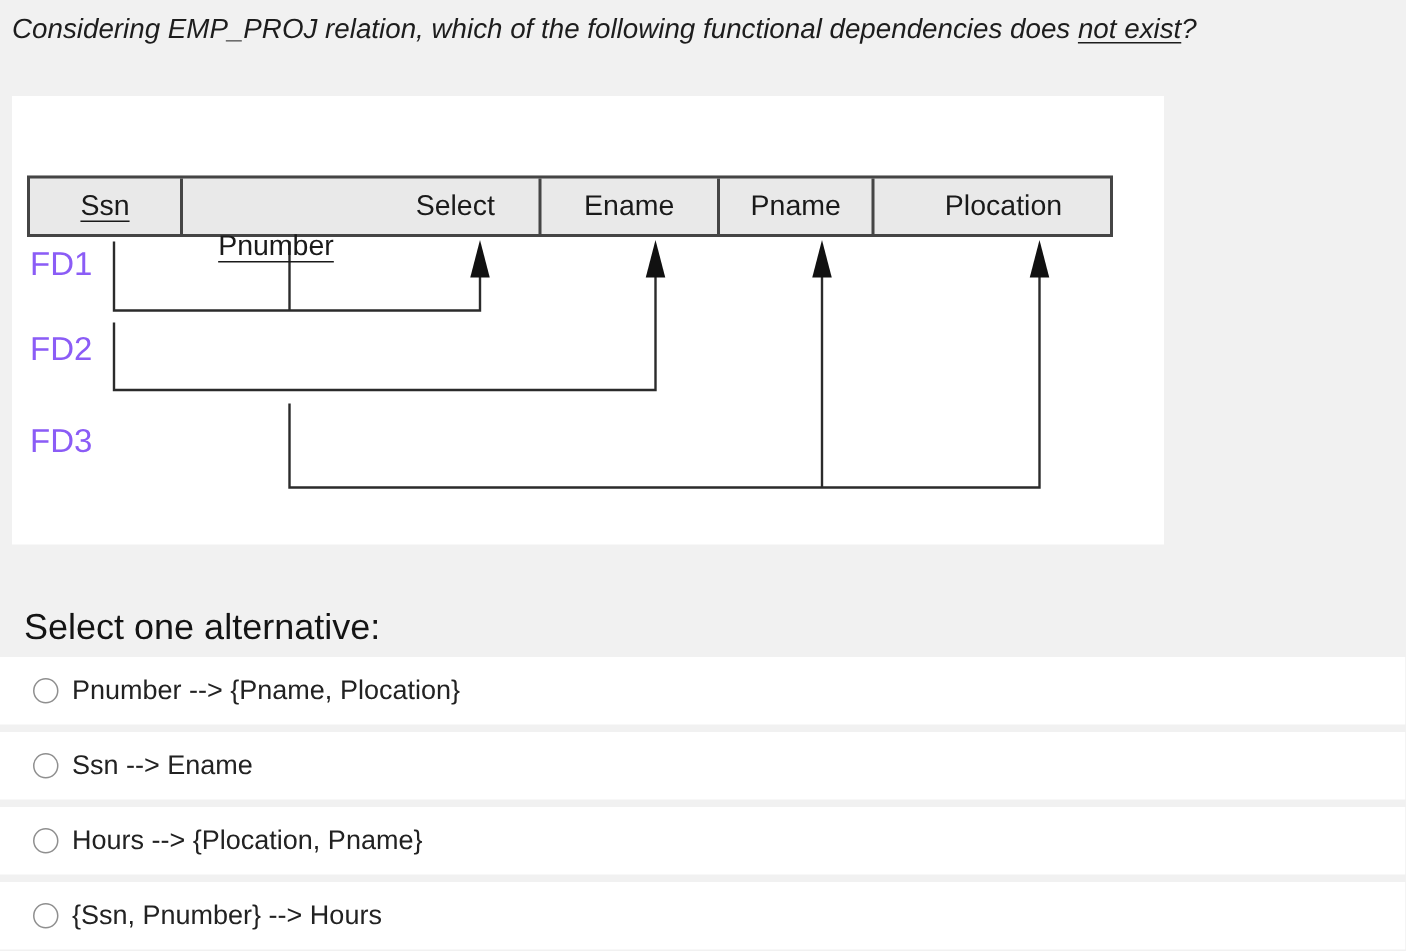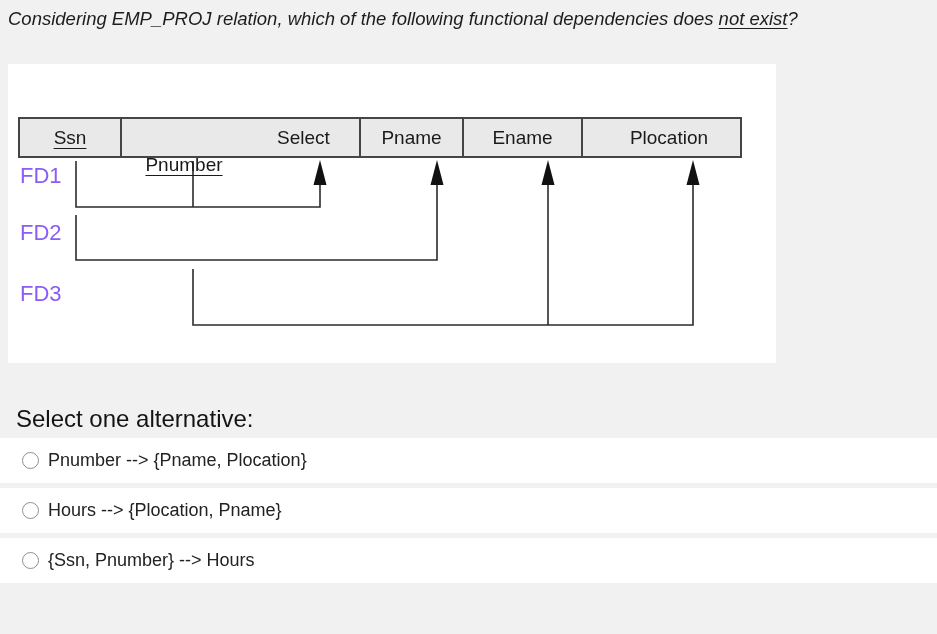--- a/index.html
+++ b/index.html
@@ -159,38 +159,42 @@
       <polygon points="540,96 533.5,121 546.5,121"></polygon>
       <polygon points="685,96 678.5,121 691.5,121"></polygon>
     </g>
   </svg>
 
 
   <div class="attr-header">
     <div class="attr-cell key c0">Ssn</div>
     <div class="attr-cell key c1">Pnumber</div>
     <div class="attr-cell c2">Select</div>
+    <div class="attr-cell c3">Ename</div>
     <div class="attr-cell c4">Pname</div>
-    <div class="attr-cell c3">Ename</div>
     <div class="attr-cell c5">Plocation</div>
   </div>
 
   <div class="fd-label fd1">FD1</div>
   <div class="fd-label fd2">FD2</div>
   <div class="fd-label fd3">FD3</div>
 </div>
 
 <div class="prompt-label">Select one alternative:</div>
 
 <div class="options-list">
   <div class="option-row">
     <span class="radio"></span>
     <span class="option-label">Pnumber --&gt; {Pname, Plocation}</span>
   </div>
   <div class="option-row">
     <span class="radio"></span>
+    <span class="option-label">Ssn --&gt; Ename</span>
+  </div>
+  <div class="option-row">
+    <span class="radio"></span>
     <span class="option-label">Hours --&gt; {Plocation, Pname}</span>
   </div>
   <div class="option-row">
     <span class="radio"></span>
     <span class="option-label">{Ssn, Pnumber} --&gt; Hours</span>
   </div>
 </div>
 
 </body></html>

